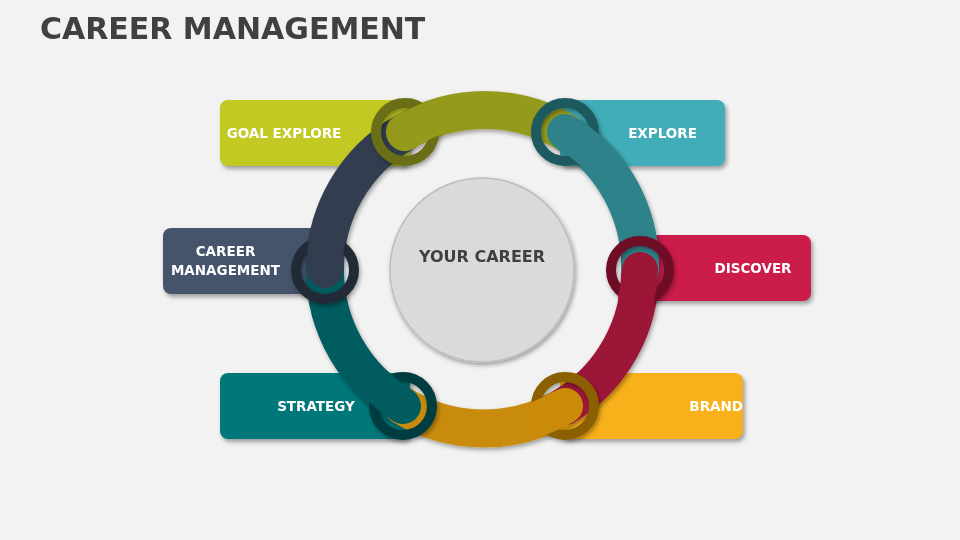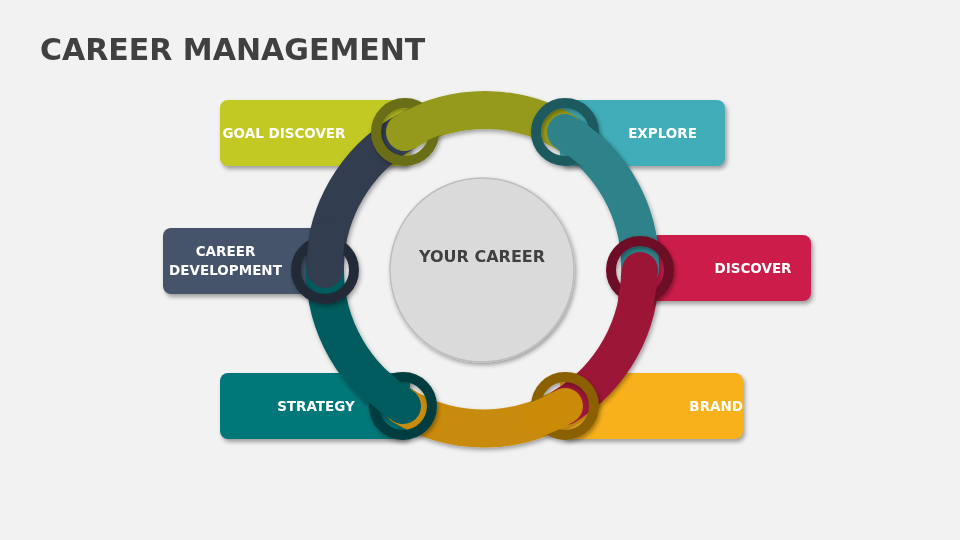--- a/index.html
+++ b/index.html
@@ -1,46 +1,46 @@
 <!DOCTYPE html>
 <html><head>
 <meta charset="utf-8">
 <style>
   html, body { margin:0; padding:0; }
   body { width:960px; height:540px; background:#f2f2f2; position:relative; overflow:hidden; font-family:"DejaVu Sans", sans-serif; }
-  .title { position:absolute; left:40px; top:32px; font-size:30px; font-weight:bold; color:#404040; letter-spacing:0px; }
+  .title { position:absolute; left:40px; top:11px; font-size:30px; font-weight:bold; color:#404040; letter-spacing:0px; }
   .box { position:absolute; height:66px; border-radius:8px; box-shadow:2px 3px 4px rgba(0,0,0,0.35); display:flex; align-items:center; color:#fff; font-weight:bold; font-size:13.5px; line-height:19px; }
   .box span { display:block; text-align:center; }
   svg.diagram { position:absolute; left:0; top:0; }
   .center-label { position:absolute; left:392px; top:245px; width:180px; text-align:center; font-weight:bold; font-size:16px; line-height:23px; color:#404040; }
 </style>
 </head>
 <body>
 
 <div class="title">CAREER MANAGEMENT</div>
 
 <div class="box" style="left:220px; top:100px; width:190px; background:#c2c922;">
-  <span style="width:128px; margin-left:0px;">GOAL DISCOVER</span>
+  <span style="width:128px; margin-left:0px;">GOAL EXPLORE</span>
 </div>
 <div class="box" style="left:560px; top:100px; width:165px; background:#40adb8;">
   <span style="width:165px; padding-left:40px; box-sizing:border-box;">EXPLORE</span>
 </div>
 <div class="box" style="left:650px; top:235px; width:161px; background:#cc1c4a;">
   <span style="width:161px; padding-left:45px; box-sizing:border-box;">DISCOVER</span>
 </div>
 <div class="box" style="left:560px; top:373px; width:183px; background:#f8b11b;">
   <span style="width:183px; padding-left:35px; box-sizing:border-box;text-align:right;">BRAND</span>
 </div>
 <div class="box" style="left:220px; top:373px; width:190px; background:#00787a;">
   <span style="width:128px;margin-left:32px;">STRATEGY</span>
 </div>
 <div class="box" style="left:163px; top:228px; width:170px; background:#45546b;">
   <span style="width:125px;">
     <span>CAREER</span>
-    <span>DEVELOPMENT</span>
+    <span>MANAGEMENT</span>
   </span>
 </div>
 
 <svg class="diagram" width="960" height="540" viewBox="0 0 960 540">
   <defs>
     <filter id="sh" x="-20%" y="-20%" width="140%" height="140%">
       <feDropShadow dx="1.5" dy="2.5" stdDeviation="2" flood-color="#000" flood-opacity="0.35"></feDropShadow>
     </filter>
   </defs>
   <g fill="none" stroke-width="38" stroke-linecap="round" filter="url(#sh)">

